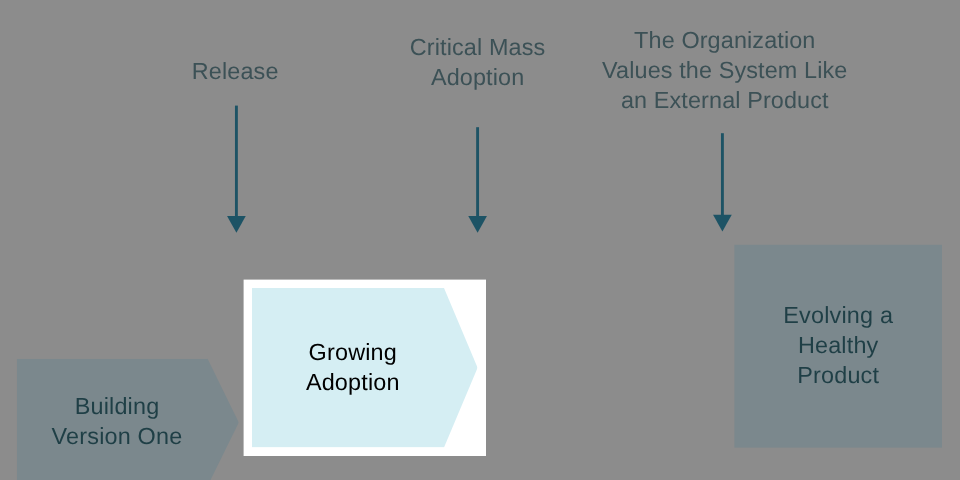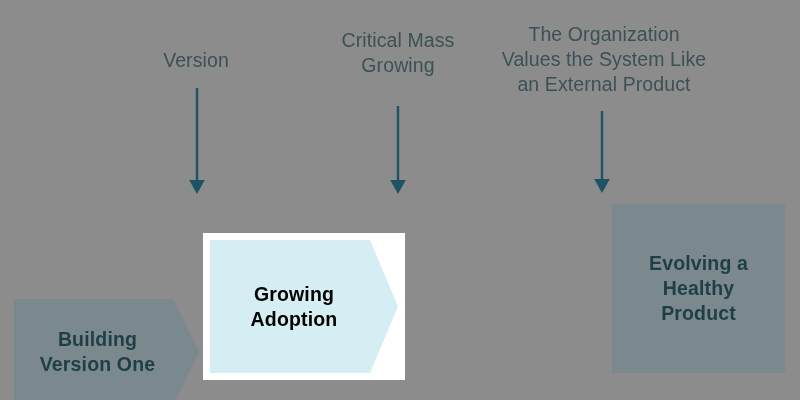--- a/index.html
+++ b/index.html
@@ -41,21 +41,21 @@
     position: absolute;
     display: flex;
     align-items: center;
     justify-content: center;
     box-sizing: border-box;
   }
   .stage-text {
     text-align: center;
     color: #1f3f46;
     font-family: "Liberation Sans", sans-serif;
-    font-weight: bold;
+    font-weight: normal;
     font-size: 19.5px;
     line-height: 25px;
     letter-spacing: 0.15px;
     white-space: pre-line;
     padding: 0 6px;
   }
 
   .chev-dark {
     background: #7b888d;
   }
@@ -81,29 +81,29 @@
   }
   .highlight-inner .stage-text {
     color: #000000;
   }
 </style>
 </head>
 <body>
 
 <div id="stage">
 
-  <div class="callout-label" style="left:116px; top:48px; width:160px;">Version</div>
+  <div class="callout-label" style="left:116px; top:48px; width:160px;">Release</div>
 
   <svg class="arrow-svg" style="left:186px; top:86px;" width="22" height="110" viewBox="0 0 22 110">
     <line x1="11" y1="2" x2="11" y2="96" stroke="#1d5365" stroke-width="2.4"></line>
     <polygon points="3.2,94 18.8,94 11,108" fill="#1d5365"></polygon>
   </svg>
 
   <div class="callout-label" style="left:312px; top:28px; width:172px;">Critical Mass
-Growing</div>
+Adoption</div>
 
   <svg class="arrow-svg" style="left:387px; top:104px;" width="22" height="92" viewBox="0 0 22 92">
     <line x1="11" y1="2" x2="11" y2="78" stroke="#1d5365" stroke-width="2.4"></line>
     <polygon points="3.2,76 18.8,76 11,90" fill="#1d5365"></polygon>
   </svg>
 
   <div class="callout-label" style="left:474px; top:22px; width:260px;">The Organization
 Values the System Like
 an External Product</div>
 

